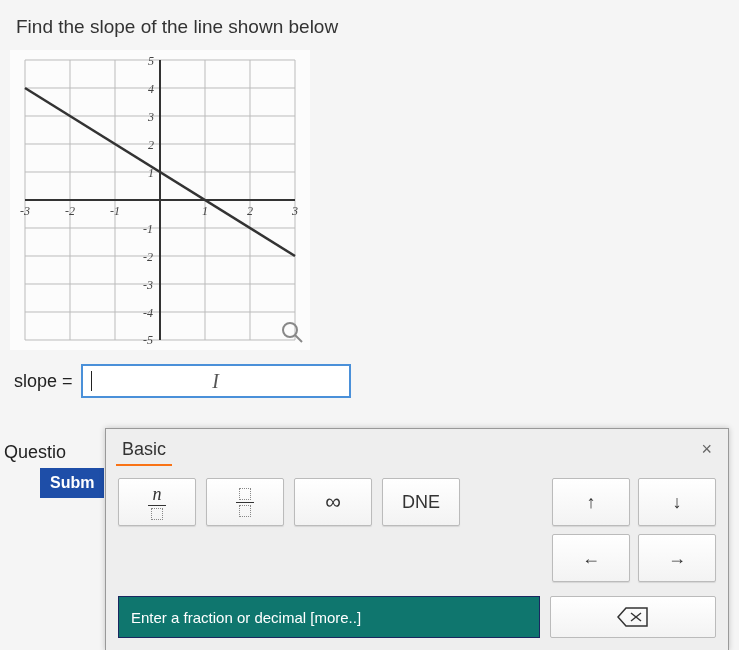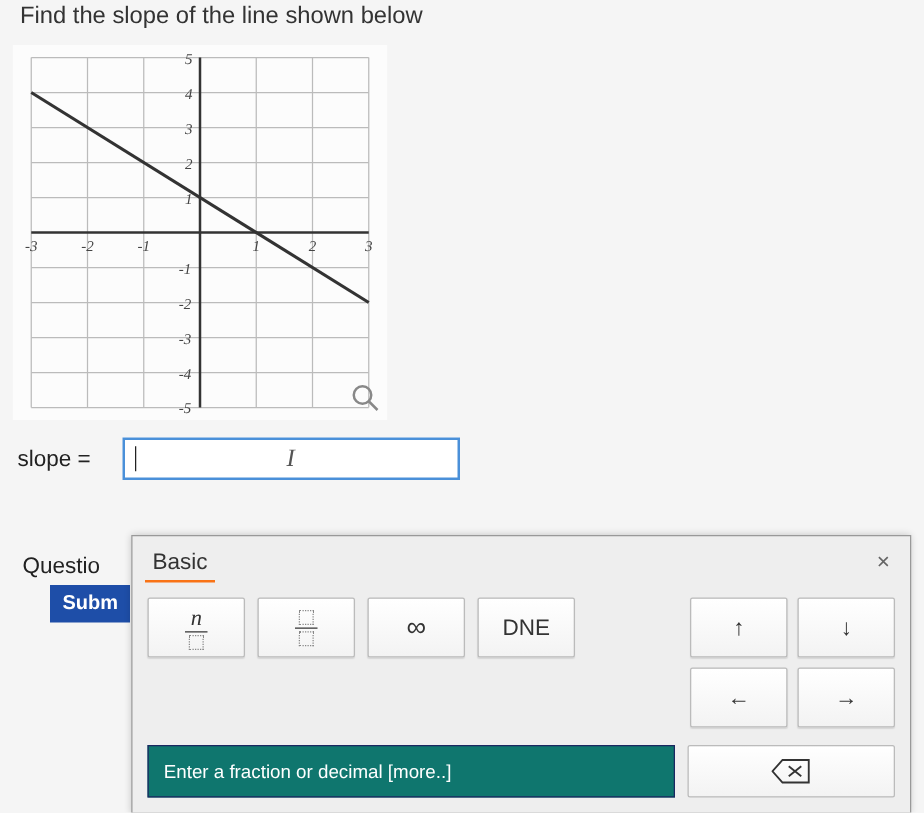--- a/index.html
+++ b/index.html
@@ -7,41 +7,41 @@
     font-family: Arial, sans-serif;
     background: #f5f5f5;
     width: 739px;
     height: 650px;
     position: relative;
     overflow: hidden;
     color: #222;
   }
   .prompt {
     font-size: 19px;
-    padding: 2px 16px 12px 16px;
+    padding: 16px 16px 12px 16px;
     font-weight: 400;
     color: #333;
   }
   .graph-wrap {
     margin-left: 10px;
     width: 300px;
     height: 300px;
     position: relative;
   }
   .graph-wrap svg { display: block; }
   .magnifier {
     position: absolute;
     right: 6px; bottom: 6px;
     width: 24px; height: 24px;
     color: #888;
   }
   .slope-row {
     display: flex;
     align-items: center;
-    gap: 25px;
+    gap: 8px;
     margin: 14px 0 0 14px;
     font-size: 18px;
   }
   .slope-input {
     width: 270px;
     height: 34px;
     border: 2px solid #4a90d9;
     background: #fff;
     position: relative;
   }
@@ -55,21 +55,21 @@
     position: absolute;
     left: 50%; top: 4px;
     transform: translateX(-50%);
     font-family: Georgia, serif;
     font-style: italic;
     font-size: 20px;
     color: #555;
   }
   .question-row {
     position: absolute;
-    left: 18px;
+    left: 4px;
     top: 442px;
     font-size: 18px;
   }
   .submit-btn {
     position: absolute;
     left: 40px;
     top: 468px;
     background: #1e4ea8;
     color: #fff;
     font-size: 16px;

